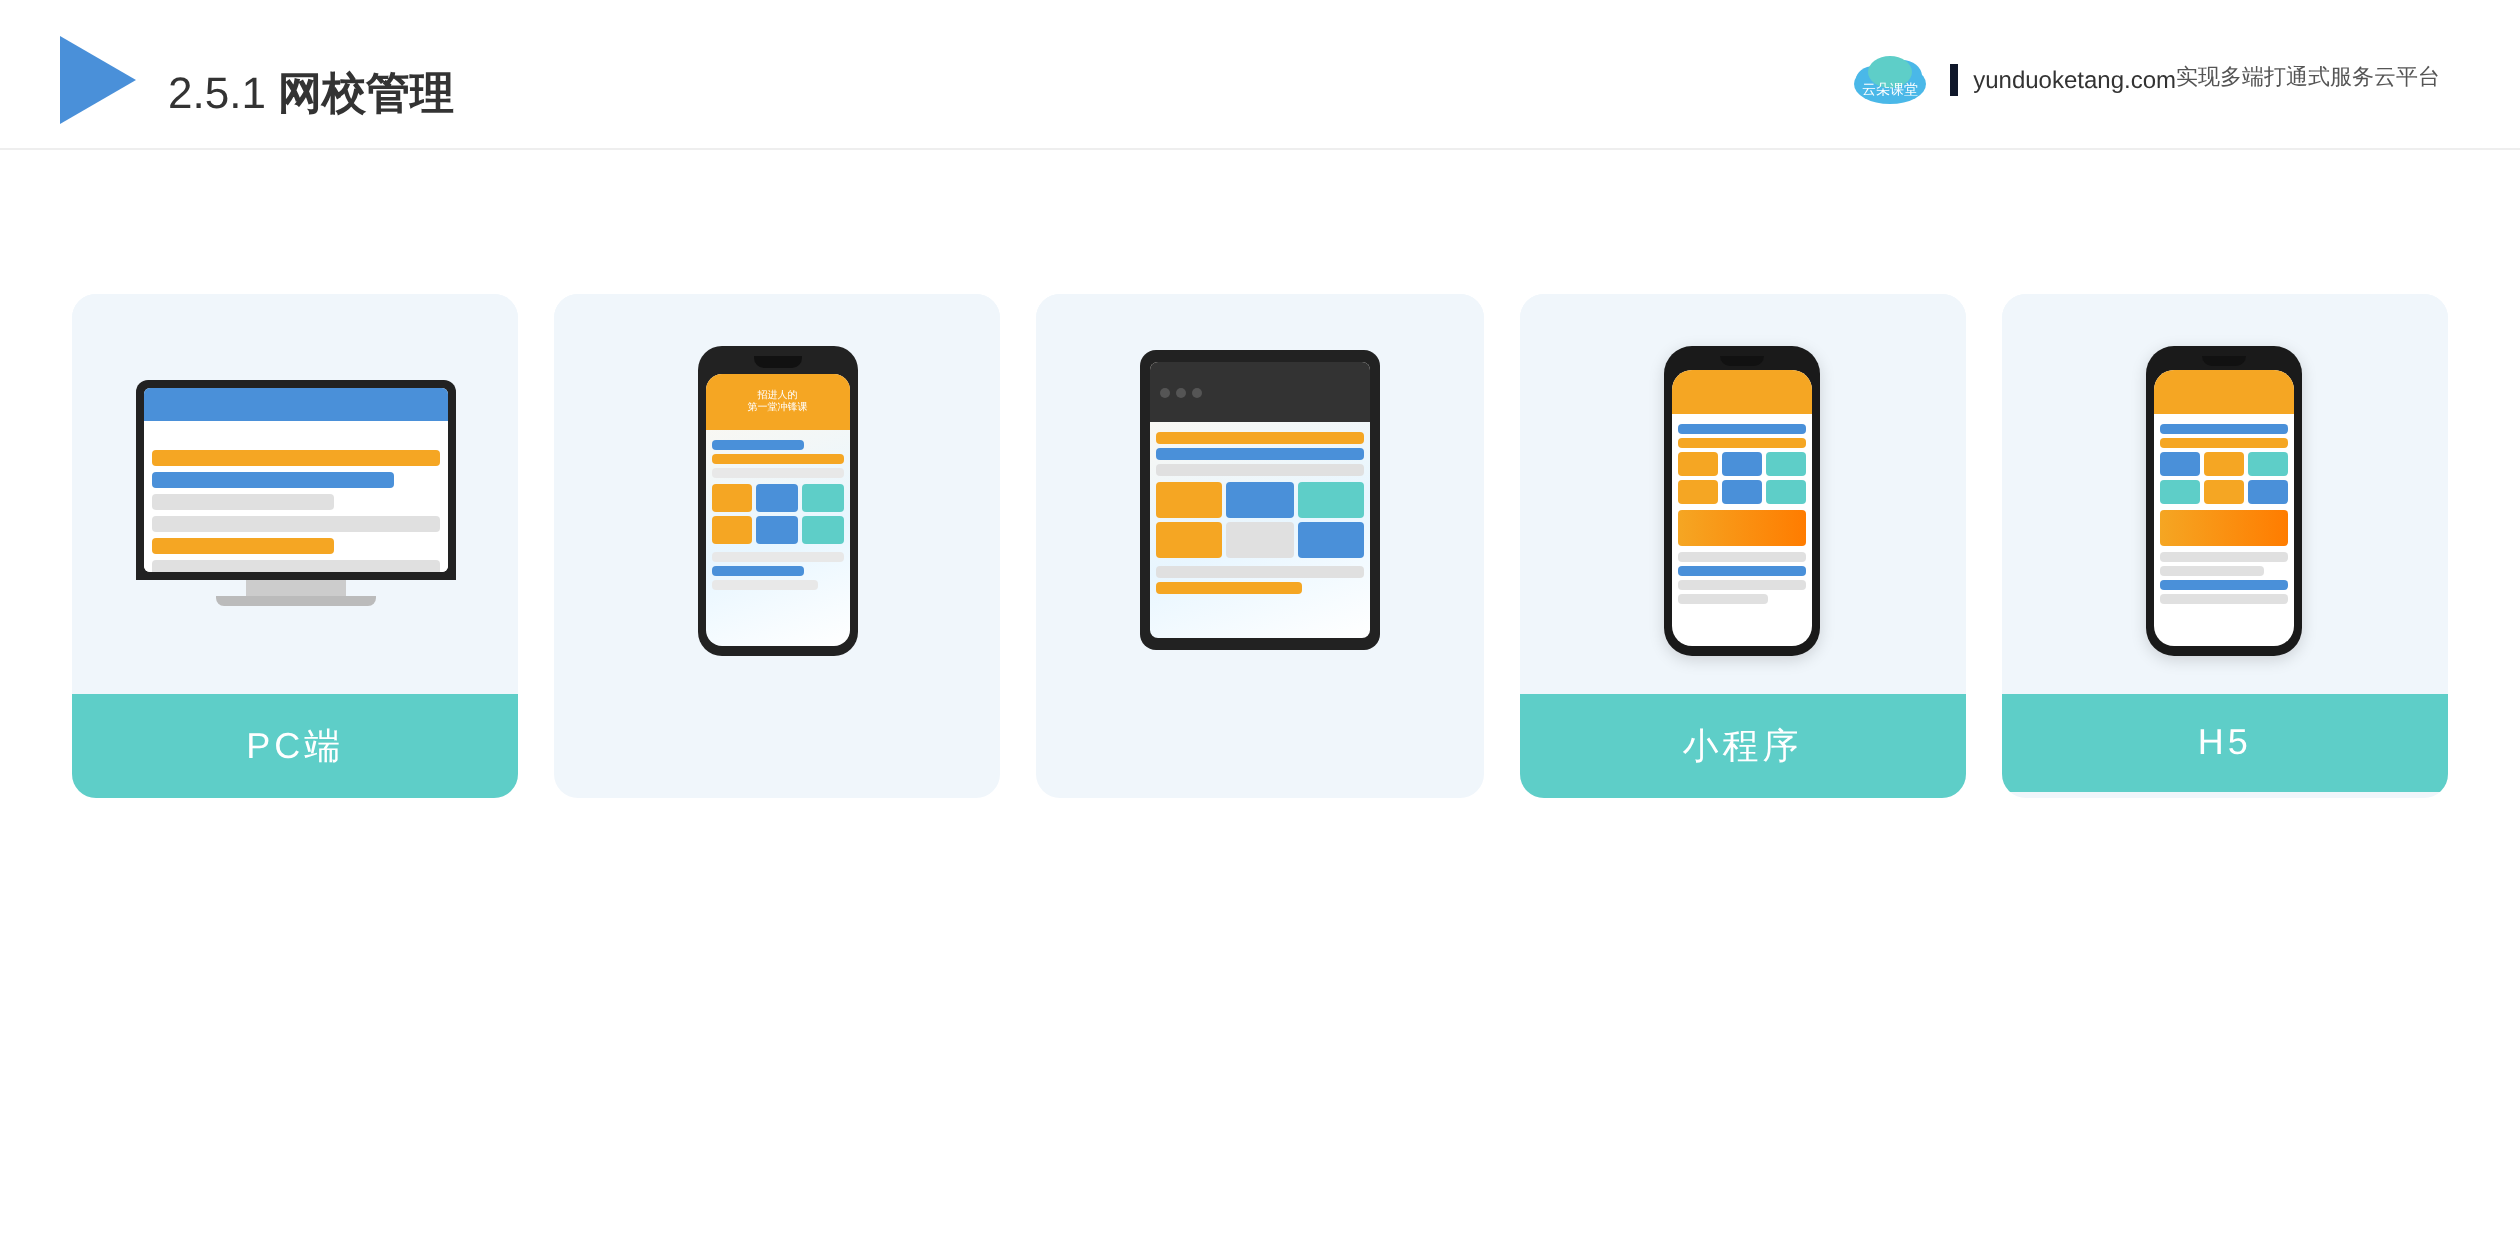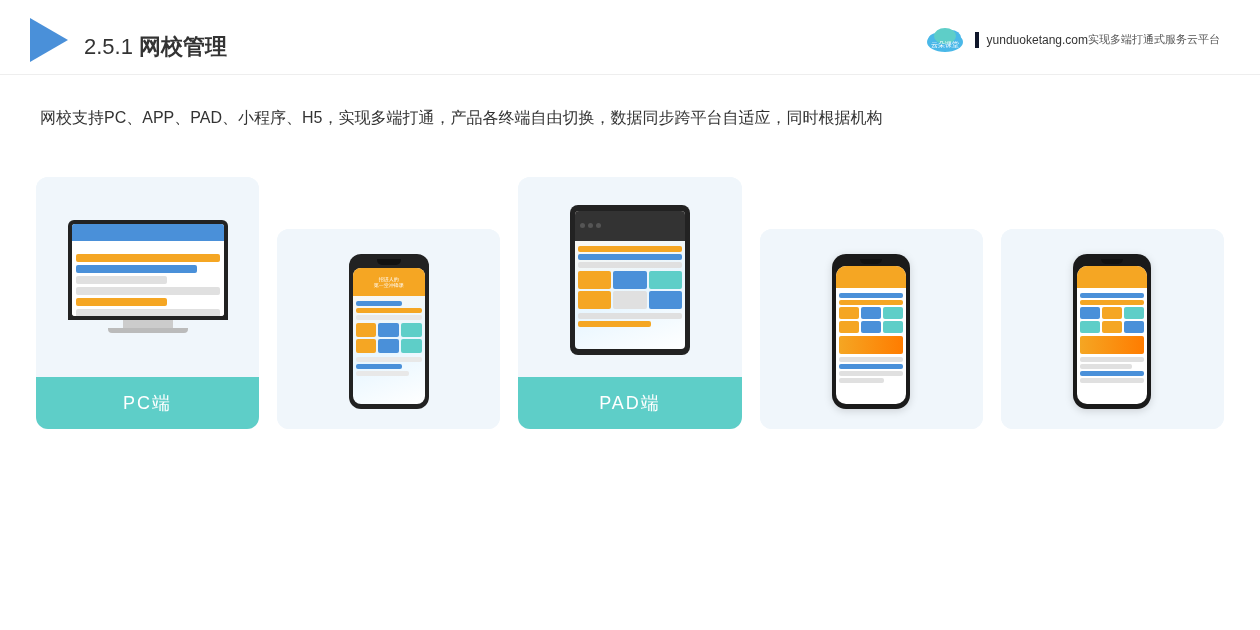--- a/index.html
+++ b/index.html
@@ -81,21 +81,20 @@
       color: #333;
       line-height: 1.85;
     }
 
     
     .cards-container {
       display: flex;
       gap: 18px;
       padding: 24px 36px 0 36px;
       margin-top: 10px;
-      align-items: flex-end;
     }
 
     .card {
       flex: 1;
       background: #f0f6fb;
       border-radius: 12px;
       overflow: hidden;
       display: flex;
       flex-direction: column;
     }
@@ -398,21 +397,20 @@
       </div>
       <div class="logo-text-block">
         <span class="logo-text-main">yunduoketang.com</span>
         <span>实现多端打通</span>
         <span>式服务云平台</span>
       </div>
     </div>
   </div>
 
   <div class="description">
-    <p>网校支持PC、APP、PAD、小程序、H5，实现多端打通，产品各终端自由切换，数据同步跨平台自适应，同时根据机构</p>
   </div>
 
   <div class="cards-container">
 
     <div class="card">
       <div class="card-image-area">
         <div class="pc-mockup">
           <div class="pc-screen-outer">
             <div class="pc-screen-inner">
               <div class="pc-screen-content">
@@ -487,21 +485,20 @@
                   <div class="pad-grid-item c4"></div>
                   <div class="pad-grid-item c2"></div>
                 </div>
                 <div class="pad-row" style="margin-top:4px;"></div>
                 <div class="pad-row accent" style="width:70%;"></div>
               </div>
             </div>
           </div>
         </div>
       </div>
-      <div class="card-label">PAD端</div>
     </div>
 
     <div class="card">
       <div class="card-image-area">
         <div class="mini-phone">
           <div class="mini-phone-outer">
             <div class="mini-phone-notch"></div>
             <div class="mini-phone-screen">
               <div class="mini-phone-header"></div>
               <div class="mini-phone-body">
@@ -518,20 +515,21 @@
                 <div class="mini-phone-banner"></div>
                 <div class="mini-phone-row"></div>
                 <div class="mini-phone-row accent"></div>
                 <div class="mini-phone-row"></div>
                 <div class="mini-phone-row" style="width:70%"></div>
               </div>
             </div>
           </div>
         </div>
       </div>
+      <div class="card-label">小程序</div>
     </div>
 
     <div class="card">
       <div class="card-image-area">
         <div class="mini-phone">
           <div class="mini-phone-outer">
             <div class="mini-phone-notch"></div>
             <div class="mini-phone-screen">
               <div class="mini-phone-header"></div>
               <div class="mini-phone-body">
@@ -548,16 +546,17 @@
                 <div class="mini-phone-banner"></div>
                 <div class="mini-phone-row"></div>
                 <div class="mini-phone-row" style="width:80%"></div>
                 <div class="mini-phone-row accent"></div>
                 <div class="mini-phone-row"></div>
               </div>
             </div>
           </div>
         </div>
       </div>
+      <div class="card-label">H5</div>
     </div>
 
   </div>
 </div>
 
 </body></html>

